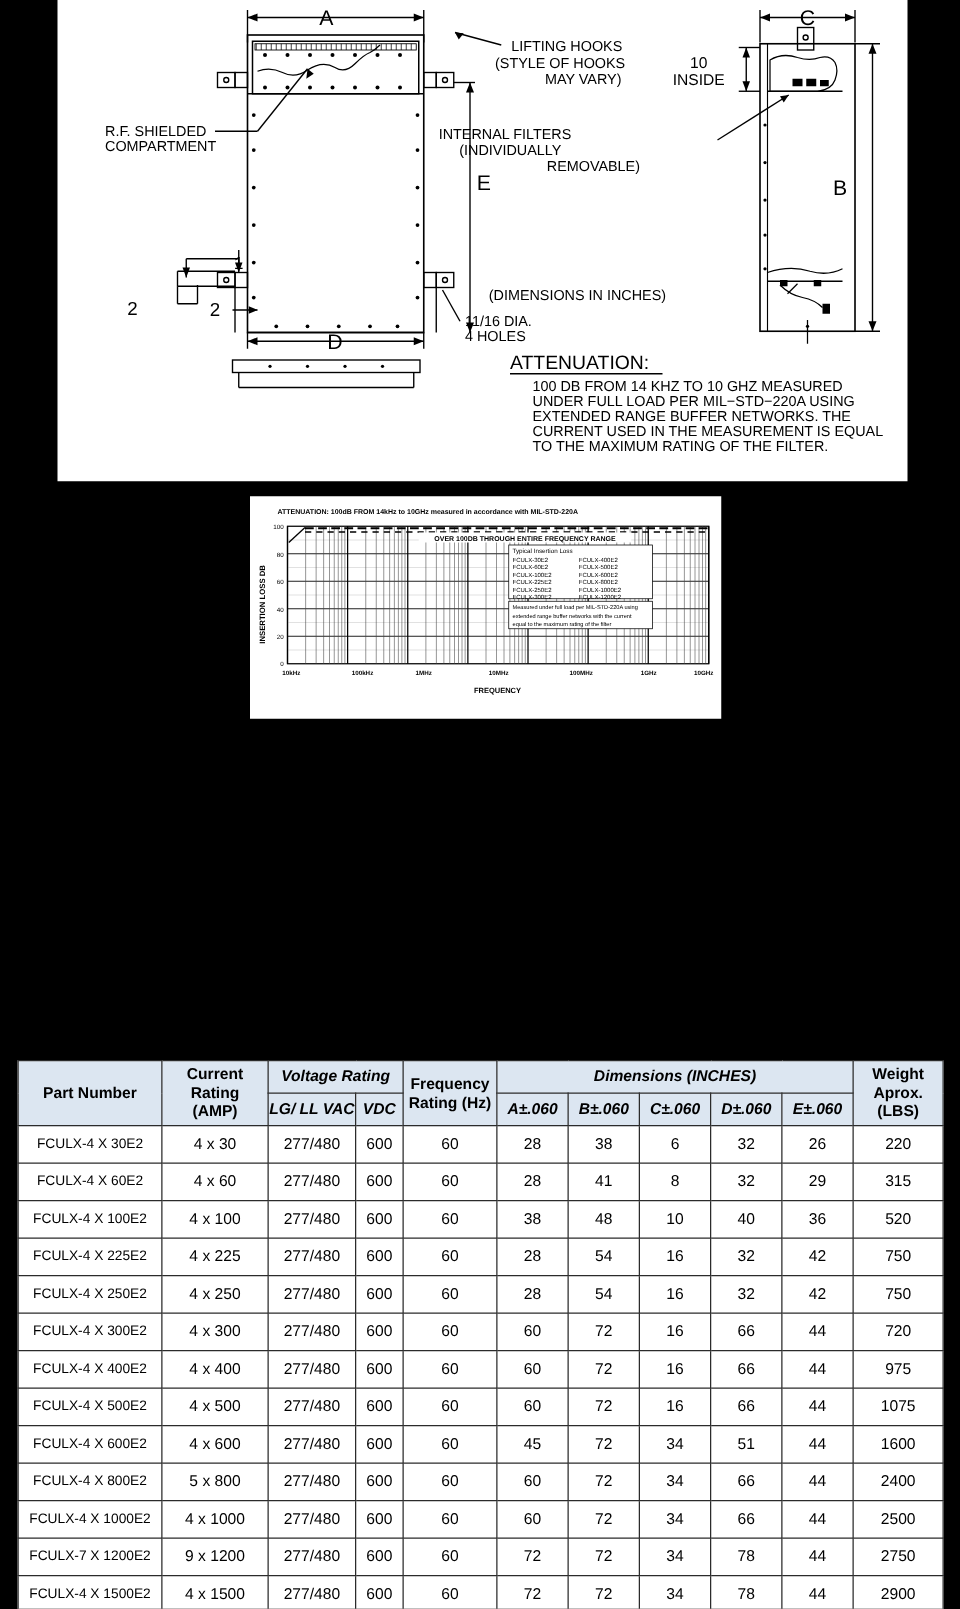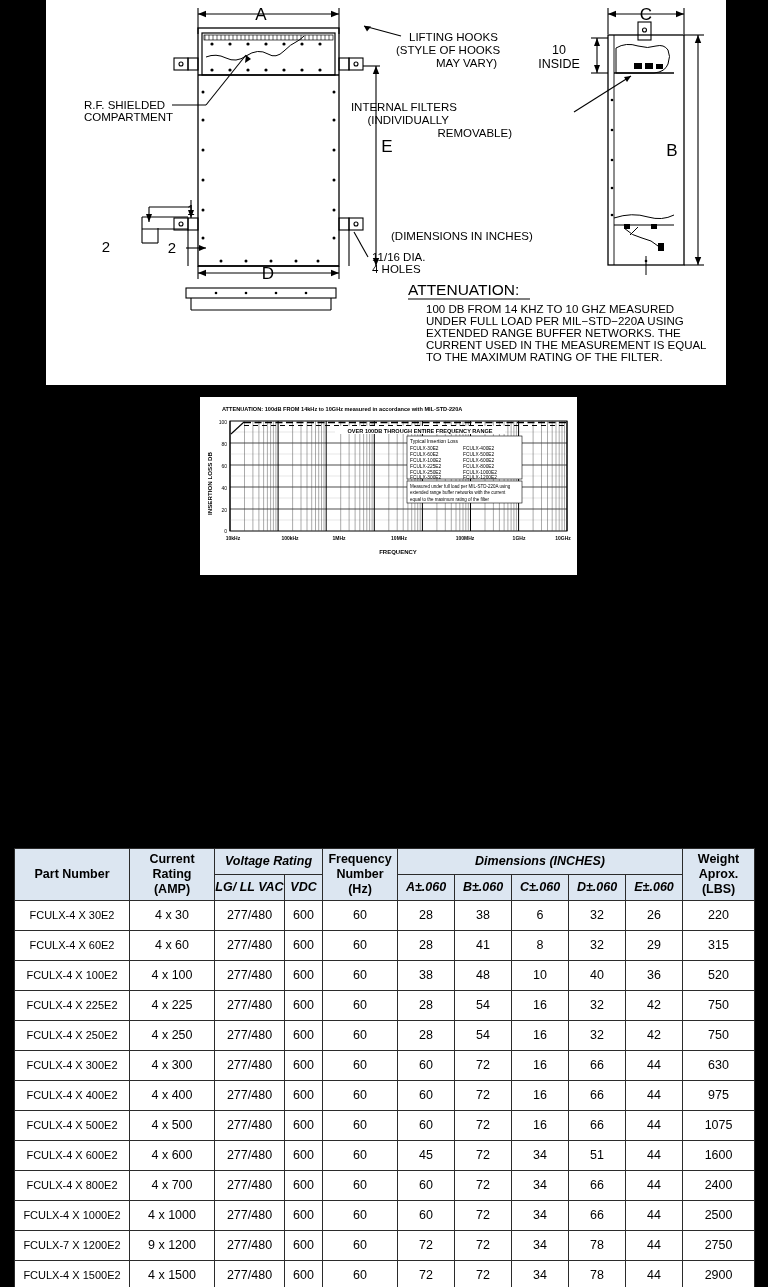--- a/index.html
+++ b/index.html
@@ -493,21 +493,21 @@
       <thead>
         <tr>
           <th class="tall" rowspan="2">Part Number</th>
           <th class="tall" rowspan="2">
             <span class="hdr-2line">Current Rating</span>
             <span class="hdr-2line">(AMP)</span>
           </th>
           <th class="half" colspan="2">Voltage Rating</th>
           <th class="tall" rowspan="2">
             <span class="hdr-2line">Frequency</span>
-            <span class="hdr-2line">Number (Hz)</span>
+            <span class="hdr-2line">Rating (Hz)</span>
           </th>
           <th class="half" colspan="5">Dimensions (INCHES)</th>
           <th class="tall" rowspan="2">
             <span class="hdr-2line">Weight</span>
             <span class="hdr-2line">Aprox. (LBS)</span>
           </th>
         </tr>
         <tr>
           <th class="half">LG/ LL VAC</th>
           <th class="half">VDC</th>
@@ -588,21 +588,21 @@
             <td class="part">FCULX-4 X 300E2</td>
             <td>4 x 300</td>
             <td>277/480</td>
             <td>600</td>
             <td>60</td>
             <td>60</td>
             <td>72</td>
             <td>16</td>
             <td>66</td>
             <td>44</td>
-            <td>630</td>
+            <td>720</td>
           </tr>
           <tr>
             <td class="part">FCULX-4 X 400E2</td>
             <td>4 x 400</td>
             <td>277/480</td>
             <td>600</td>
             <td>60</td>
             <td>60</td>
             <td>72</td>
             <td>16</td>
@@ -631,21 +631,21 @@
             <td>60</td>
             <td>45</td>
             <td>72</td>
             <td>34</td>
             <td>51</td>
             <td>44</td>
             <td>1600</td>
           </tr>
           <tr>
             <td class="part">FCULX-4 X 800E2</td>
-            <td>4 x 700</td>
+            <td>5 x 800</td>
             <td>277/480</td>
             <td>600</td>
             <td>60</td>
             <td>60</td>
             <td>72</td>
             <td>34</td>
             <td>66</td>
             <td>44</td>
             <td>2400</td>
           </tr>

